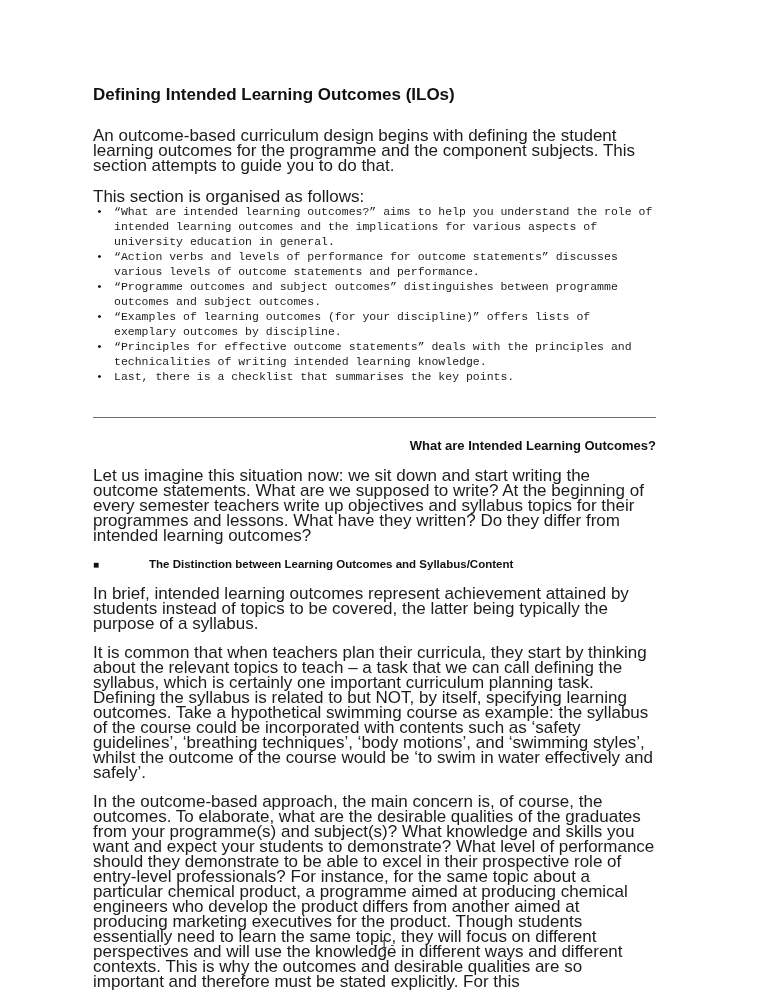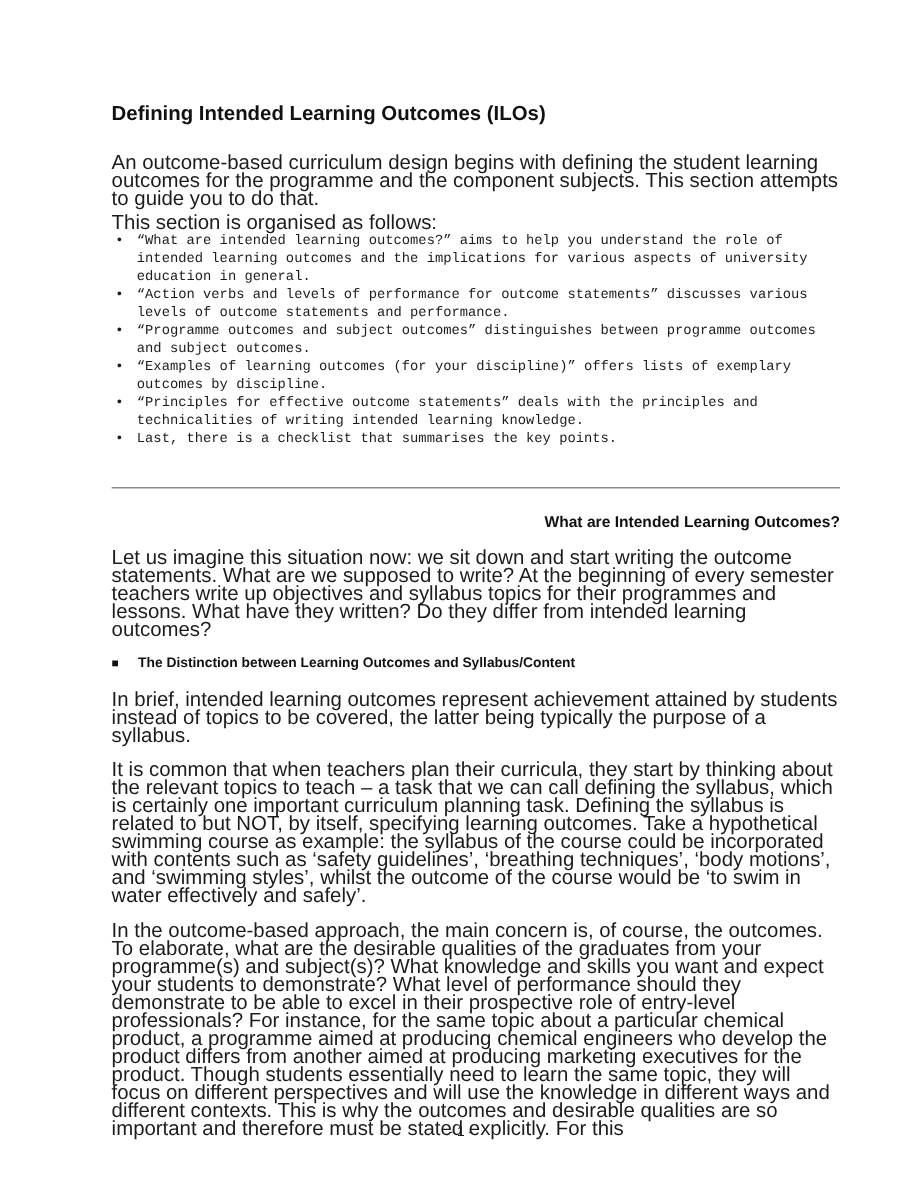--- a/index.html
+++ b/index.html
@@ -14,39 +14,39 @@
     font-family: "Liberation Sans", "DejaVu Sans", sans-serif;
     color: #1c1c1c;
     -webkit-font-smoothing: antialiased;
   }
   .page {
     position: absolute;
     top: 0; left: 0;
     width: 768px;
     height: 994px;
     box-sizing: border-box;
-    padding: 84px 68px 0 93px;
+    padding: 84px 112px 0 93px;
     background: #ffffff;
     overflow: hidden;
   }
   .doc-title {
     font-size: 17px;
     font-weight: bold;
     line-height: 22px;
     margin: 0 0 22px 0;
     color: #111;
   }
   p, .para {
     font-size: 17px;
     line-height: 15px;
     margin: 14px 0 0 0;
     color: #1c1c1c;
   }
   .list-intro {
-    margin-top: 5px;
+    margin-top: 16px;
   }
   ul.bullet-list {
     list-style: none;
     margin: 0;
     padding: 0;
     font-family: Liberation Mono, monospace;
   }
   ul.bullet-list li {
     position: relative;
     padding-left: 21px;
@@ -83,21 +83,21 @@
   .square-marker {
     font-size: 10px;
     line-height: 15px;
     color: #111;
     flex: 0 0 auto;
   }
   .subheading-text {
     font-size: 11.5px;
     font-weight: bold;
     line-height: 15px;
-    margin-left: 16px;
+    margin-left: 50px;
     color: #111;
   }
   .page-footer {
     position: absolute;
     left: 0;
     bottom: 42px;
     width: 768px;
     text-align: center;
     font-size: 11.5px;
     line-height: 15px;

